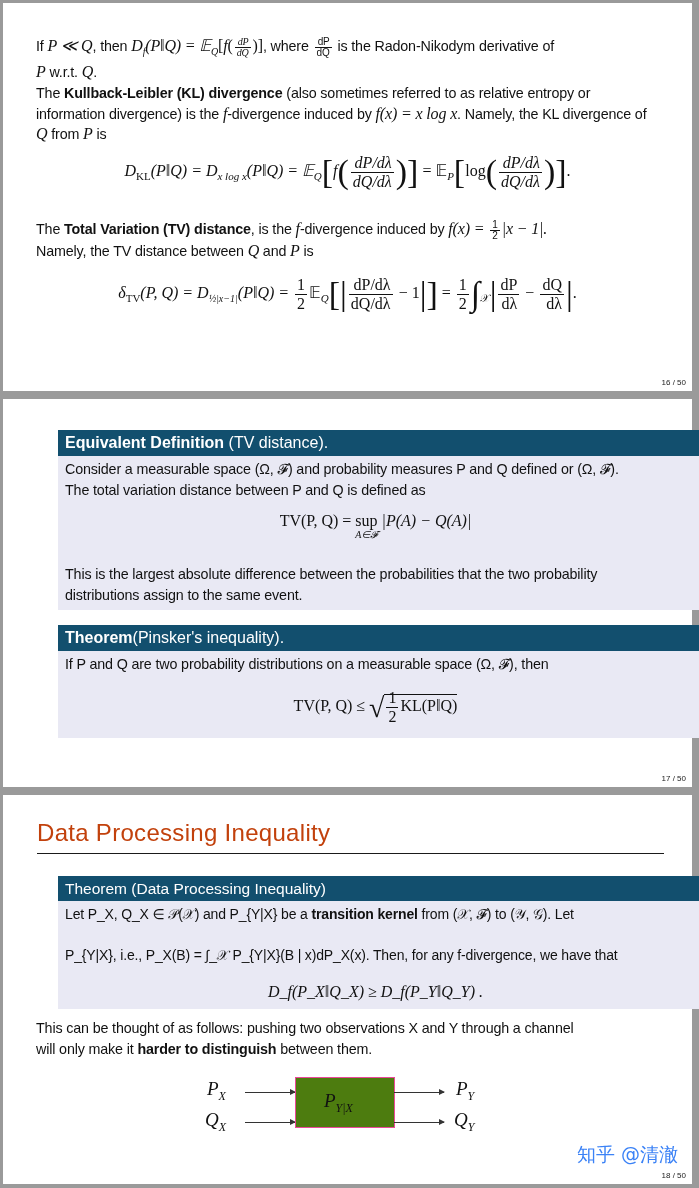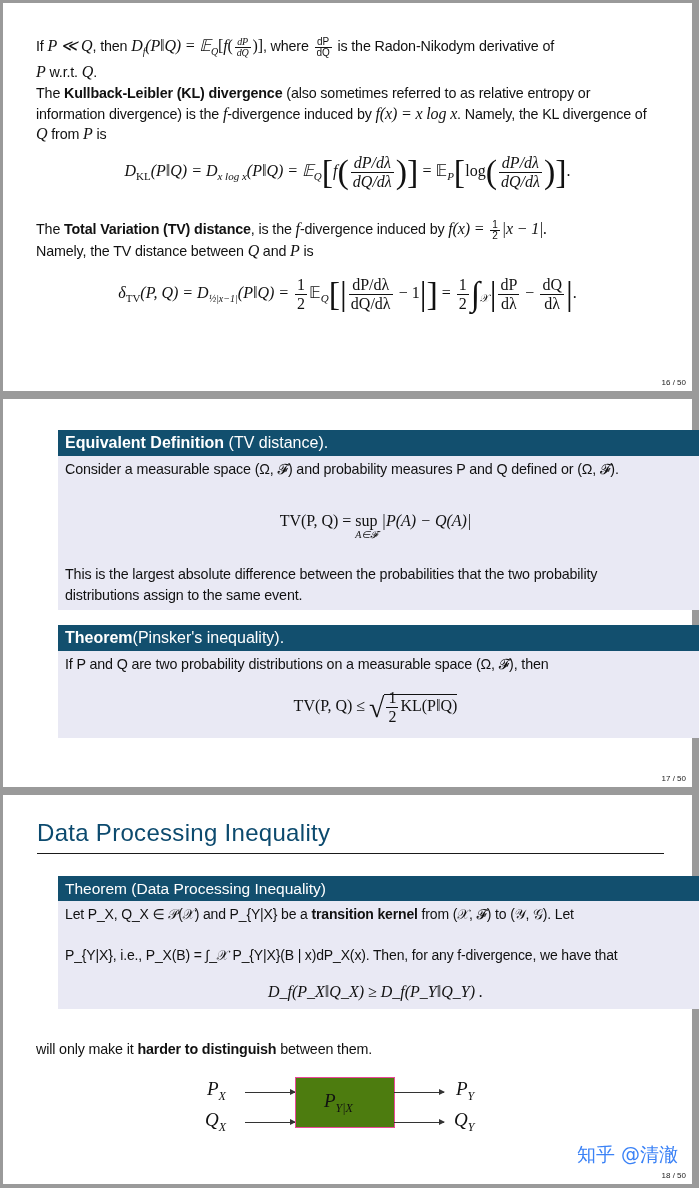--- a/index.html
+++ b/index.html
@@ -21,37 +21,37 @@
     position:absolute; left:33px; width:620px; font-size:14.3px; line-height:20.5px;
     font-family: "Liberation Sans", sans-serif; letter-spacing:-0.15px;
   }
   .p b { font-weight:bold; }
   .it { font-style:italic; font-family:"Liberation Serif", serif; font-size:16px; }
   .rm { font-family:"Liberation Serif", serif; font-size:16px; }
   .eq {
     position:absolute; left:0; width:689px; text-align:center;
     font-family:"Liberation Serif", serif; font-size:16px; color:#111;
   }
-  .frac { display:inline-block; vertical-align:middle; text-align:center; margin:0 2px; }
+  .frac { display:inline-block; vertical-align:middle; text-align:right; margin:0 2px; }
   .frac .num { display:block; border-bottom:1px solid #111; padding:0 2px; line-height:18px; }
   .frac .den { display:block; padding:0 2px; line-height:18px; }
   .frac.small { font-size:10px; }
   .frac.small .num, .frac.small .den { line-height:10px; }
   .big { font-size:34px; vertical-align:middle; font-weight:200; }
   .block {
     position:absolute; left:27px; width:686px; background:#e9e9f4; border-radius:0; overflow:hidden;margin-left:28px;
   }
   .block .hd {
     background:#124f6e; color:#fff; font-family:"Liberation Sans", sans-serif;
     font-size:16px; height:26px; line-height:26px; padding-left:7px;
   }
   .block .bd { position:relative; }
   .frametitle {
     position:absolute; left:34px; top:24px; font-family:"Liberation Sans", sans-serif;
-    font-size:24px; color:#0c4a6e; letter-spacing:0.3px;
+    font-size:24px; color:#c2410c; letter-spacing:0.3px;
   }
   .titlerule { position:absolute; left:34px; top:58px; width:627px; height:1px; background:#1a1a1a; }
   .diag-lbl { position:absolute; font-family:"Liberation Serif", serif; font-style:italic; font-size:19px; }
   .arrow { position:absolute; height:1px; background:#333; }
   .arrow:after { content:""; position:absolute; right:-1px; top:-3px; border-left:6px solid #333; border-top:3.5px solid transparent; border-bottom:3.5px solid transparent; }
   .chanbox { position:absolute; border:1px solid #ec4899; background:#4d7c0f; }
   .watermark { position:absolute; right:14px; bottom:16px; color:#3b82f6; font-size:19px; font-family:"DejaVu Sans", sans-serif; }
 </style>
 </head>
 <body>
@@ -82,21 +82,21 @@
   <div class="pnum">16 / 50</div>
 </div>
 
 <div class="slide" id="s17">
   <div class="block" style="top:31px; height:180px;">
     <div class="hd">
       <b>Equivalent Definition</b><span> (TV distance).</span>
     </div>
     <div class="bd">
       <div class="p" style="left:7px; top:3px; width:630px;">
-        <span>Consider a measurable space (Ω, 𝓕) and probability measures P and Q defined or (Ω, 𝓕).</span><br>
+        <span>Consider a measurable space (Ω, 𝓕) and probability measures P and Q defined or (Ω, 𝓕).</span><br><span>The total variation distance between P and Q is defined as</span>
       </div>
       <div class="eq" style="left:-27px; top:56px;">
         <span>TV(P, Q) = </span><span style="display:inline-block; vertical-align:top; text-align:center;"><span>sup</span><br><span class="it" style="font-size:10px; line-height:10px; display:block;">A∈𝓕</span></span><span class="it"> |P(A) − Q(A)|</span>
       </div>
       <div class="p" style="left:7px; top:108px; width:630px;">
         <span>This is the largest absolute difference between the probabilities that the two probability</span><br><span>distributions assign to the same event.</span>
       </div>
     </div>
   </div>
 
@@ -127,21 +127,21 @@
       <div class="p" style="left:7px; top:3px; width:630px; font-size:14px;">
         <span>Let P_X, Q_X ∈ 𝒫(𝒳) and P_{Y|X} be a </span><b>transition kernel</b><span> from (𝒳, 𝓕) to (𝒴, 𝒢). Let</span><br>
         <br>
         <span>P_{Y|X}, i.e., P_X(B) = ∫_𝒳 P_{Y|X}(B | x)dP_X(x). Then, for any f-divergence, we have that</span>
       </div>
       <div class="eq it" style="left:-27px; top:82px;">D_f(P_X‖Q_X) ≥ D_f(P_Y‖Q_Y) .</div>
     </div>
   </div>
 
   <div class="p" style="top:223px;">
-    <br><span>will only make it </span><b>harder to distinguish</b><span> between them.</span>
+    <span>This can be thought of as follows: pushing two observations X and Y through a channel</span><br><span>will only make it </span><b>harder to distinguish</b><span> between them.</span>
   </div>
 
   <div>
     <div class="diag-lbl" style="left:204px; top:283px;"><span>P</span><sub style="font-size:12px">X</sub></div>
     <div class="diag-lbl" style="left:202px; top:314px;"><span>Q</span><sub style="font-size:12px">X</sub></div>
     <div class="arrow" style="left:242px; top:297px; width:50px;"></div>
     <div class="arrow" style="left:242px; top:327px; width:50px;"></div>
     <div class="chanbox" style="left:292px; top:282px; width:98px; height:49px;">
       <div class="diag-lbl" style="left:28px; top:12px;"><span>P</span><sub style="font-size:12px">Y|X</sub></div>
     </div>

